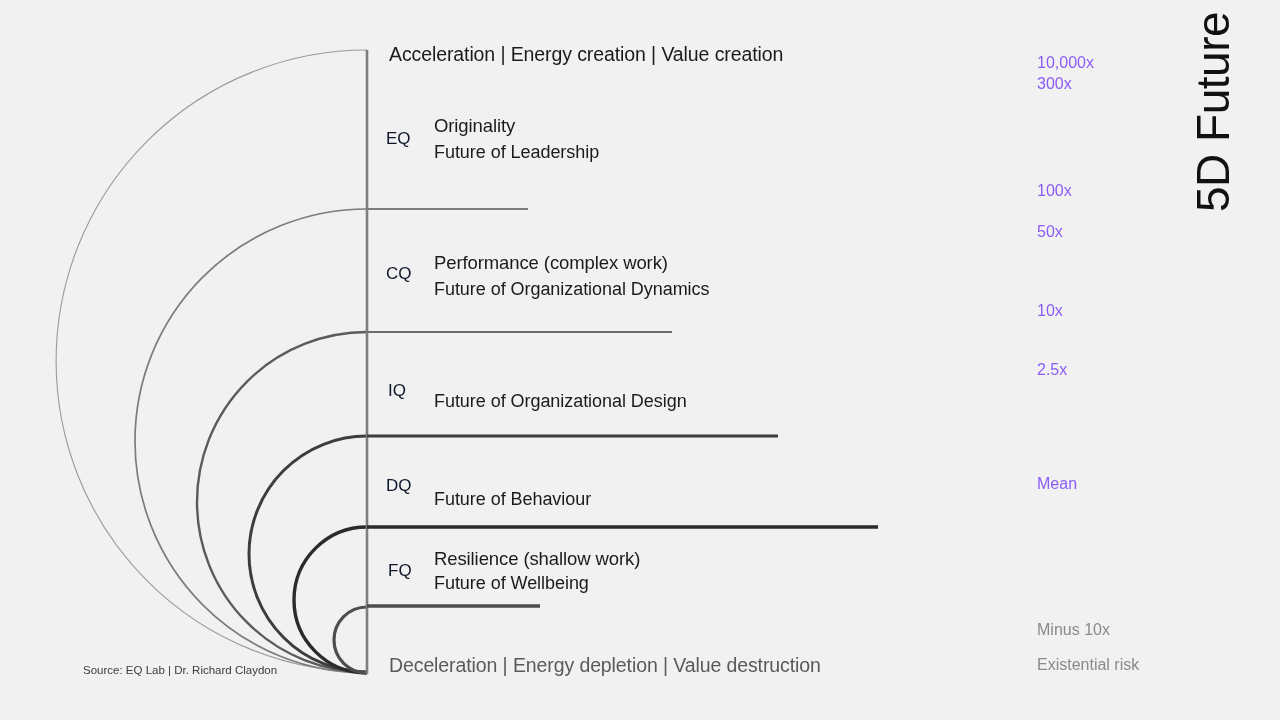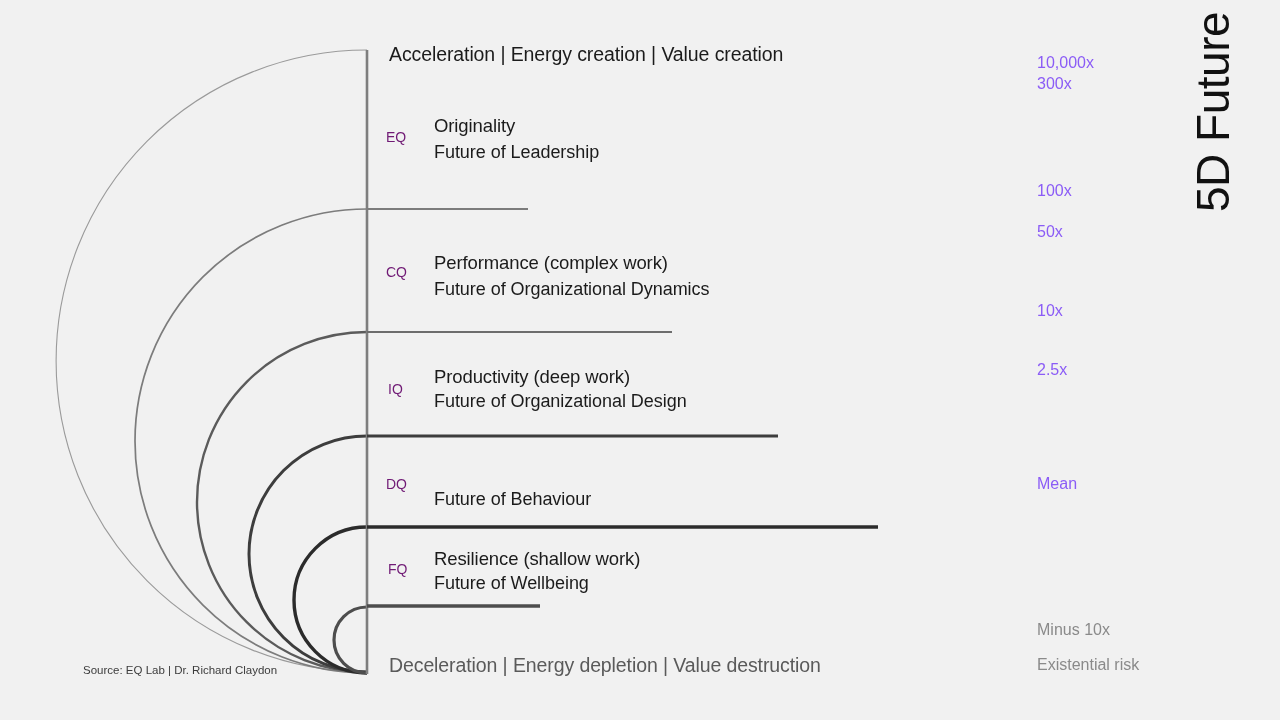--- a/index.html
+++ b/index.html
@@ -38,22 +38,22 @@
     top: 43px;
     color: #1b1b1b;
   }
   #bottom-caption {
     left: 389px;
     top: 654px;
     color: #5a5a5a;
   }
   .row-code {
     position: absolute;
-    font-size: 14px;
-    color: #701a75;
+    font-size: 17px;
+    color: #0f172a;
     white-space: nowrap;
   }
   .row-title {
     position: absolute;
     font-size: 18.5px;
     color: #1b1b1b;
     letter-spacing: -0.1px;
     white-space: nowrap;
   }
   .row-sub {
@@ -126,21 +126,20 @@
 
   <div class="row-code" style="left:386px; top:129px;">EQ</div>
   <div class="row-title" style="left:434px; top:115px;">Originality</div>
   <div class="row-sub" style="left:434px; top:142px;">Future of Leadership</div>
 
   <div class="row-code" style="left:386px; top:264px;">CQ</div>
   <div class="row-title" style="left:434px; top:252px;">Performance (complex work)</div>
   <div class="row-sub" style="left:434px; top:279px;">Future of Organizational Dynamics</div>
 
   <div class="row-code" style="left:388px; top:381px;">IQ</div>
-  <div class="row-title" style="left:434px; top:366px;">Productivity (deep work)</div>
   <div class="row-sub" style="left:434px; top:391px;">Future of Organizational Design</div>
 
   <div class="row-code" style="left:386px; top:476px;">DQ</div>
   <div class="row-sub" style="left:434px; top:489px;">Future of Behaviour</div>
 
   <div class="row-code" style="left:388px; top:561px;">FQ</div>
   <div class="row-title" style="left:434px; top:548px;">Resilience (shallow work)</div>
   <div class="row-sub" style="left:434px; top:573px;">Future of Wellbeing</div>
 
   <div class="cap-text" id="bottom-caption">Deceleration | Energy depletion | Value destruction</div>

